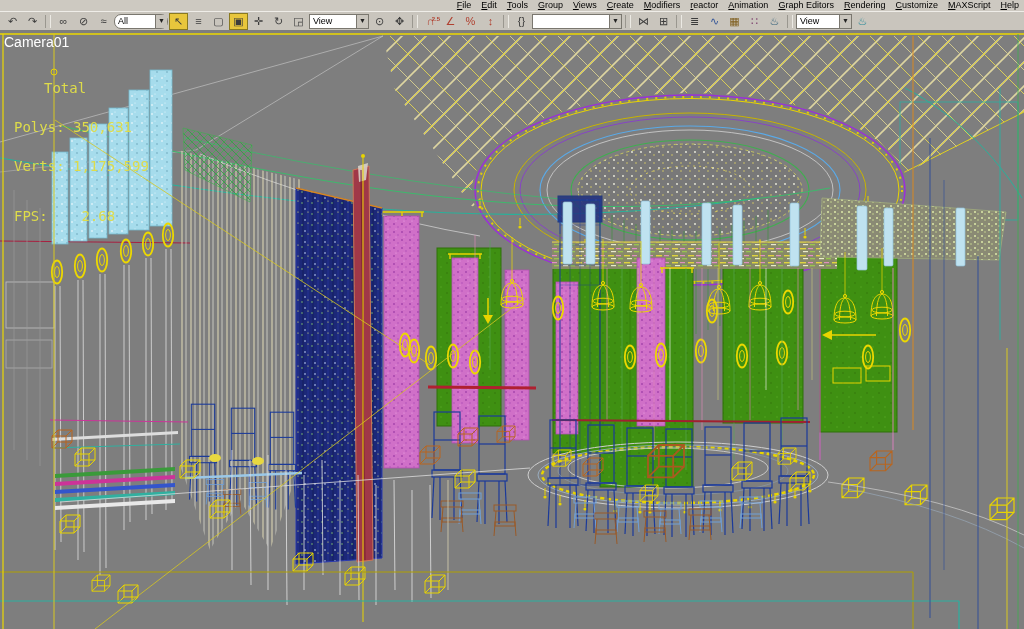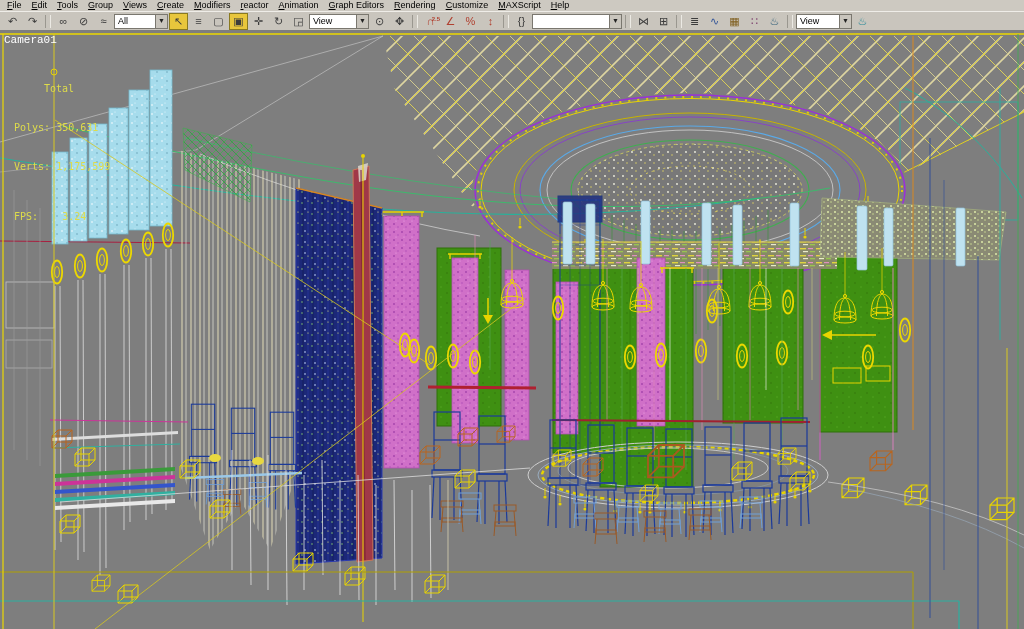--- a/index.html
+++ b/index.html
@@ -1,38 +1,38 @@
 <!DOCTYPE html>
 <html><head>
 <meta charset="utf-8">
 <style>
   html,body{margin:0;padding:0;background:#555;}
   .window{position:relative;width:1024px;height:629px;background:#cdc9c1;overflow:hidden;
           font-family:"Liberation Sans",sans-serif;-webkit-font-smoothing:none;}
   
-  .menubar{height:11px;display:flex;align-items:center;background:#cdc9c1;padding-left:2px;}
+  .menubar{height:11px;display:flex;align-items:center;background:#cdc9c1;padding-left:2px;justify-content:flex-end;}
   .menu-item{font-size:9px;line-height:11px;color:#000;padding:0 5px;cursor:default;white-space:nowrap;}
   .menu-item span.acc{text-decoration:underline;}
   
   .toolbar{height:18px;display:flex;align-items:center;background:#c9c5bd;
            border-top:1px solid #efede8;border-bottom:1px solid #8a877f;padding-left:3px;gap:1px;}
   .tb-btn{width:17px;height:15px;display:flex;align-items:center;justify-content:center;
           font-size:11px;line-height:15px;color:#3c3c3c;position:relative;border:1px solid transparent;}
   .tb-btn.active{background:#e8c63c;border:1px solid #8a7a20;}
   .tb-btn .sup{position:absolute;top:-2px;right:-1px;font-size:6px;font-weight:bold;color:#b04030;}
   .tb-sep{width:4px;height:13px;border-left:1px solid #9a978f;border-right:1px solid #eceae4;margin:0 2px;}
   .tb-select{height:13px;background:#fff;border:1px solid #7a776f;display:flex;align-items:stretch;font-size:9px;}
   .tb-select .val{flex:1;padding:0 3px;line-height:12px;overflow:hidden;white-space:nowrap;}
   .tb-select .btn{width:11px;background:#c9c5bd;border-left:1px solid #7a776f;text-align:center;
                   font-size:7px;line-height:11px;color:#222;}
   
   .viewport{position:absolute;left:0;top:30px;width:1024px;height:599px;background:#7e7e7e;}
   .viewport svg{position:absolute;left:0;top:0;}
-  .vp-label{position:absolute;left:4px;top:4px;color:#fff;font-size:11px;z-index:5;font-family:Liberation Mono, monospace;}
-  .vp-stats{position:absolute;left:14px;top:26px;z-index:5;color:#dedc4a;font-size:10px;line-height:13px;
+  .vp-label{position:absolute;left:4px;top:4px;color:#fff;font-size:14px;z-index:5;}
+  .vp-stats{position:absolute;left:14px;top:26px;z-index:5;color:#dedc4a;font-size:14px;line-height:13px;
             font-family:"DejaVu Sans Mono",monospace;white-space:pre;}
   .vp-stats .indent{padding-left:30px;}
   .vp-stats .gap{margin-top:11px;}
 </style>
 </head>
 <body>
 
 <div class="window">
 
   <div class="menubar" id="menubar">
@@ -52,21 +52,21 @@
       <div class="menu-item"><span class="acc">H</span>elp</div>
     </div>
 
   <div class="toolbar" id="toolbar">
       <div class="tb-btn">↶</div>
       <div class="tb-btn">↷</div>
       <div class="tb-sep"></div>
       <div class="tb-btn">∞</div>
       <div class="tb-btn">⊘</div>
       <div class="tb-btn">≈</div>
-      <div class="tb-select" style="width: 52px;">
+      <div class="tb-select" style="width: 52px; border-radius: 7px;">
         <div class="val">All</div>
         <div class="btn">▼</div>
       </div>
       <div class="tb-btn active">↖</div>
       <div class="tb-btn">≡</div>
       <div class="tb-btn">▢</div>
       <div class="tb-btn active">▣</div>
       <div class="tb-btn">✛</div>
       <div class="tb-btn">↻</div>
       <div class="tb-btn">◲</div>
@@ -103,21 +103,21 @@
       </div>
       <div class="tb-btn" style="color: rgb(42, 138, 154);">♨</div>
     </div>
 
   <div class="viewport">
     <div class="vp-label">Camera01</div>
     <div class="vp-stats">
       <div class="indent">Total</div>
       <div>Polys: 350,631</div>
       <div>Verts: 1,175,599</div>
-      <div class="gap">FPS:    3.24</div>
+      <div class="gap">FPS:    2.68</div>
     </div>
 
     <svg width="1024" height="599" viewBox="0 0 1024 599">
       <defs>
         <pattern id="lat" width="24" height="24" patternUnits="userSpaceOnUse">
           <path d="M0,24 L24,0" stroke="#ddd5a0" stroke-width="1.6" fill="none"></path>
           <path d="M0,0 L24,24" stroke="#cfc78e" stroke-width="1" fill="none"></path>
         </pattern>
         <pattern id="lat2" width="48" height="48" patternUnits="userSpaceOnUse">
           <path d="M0,48 L48,0" stroke="#e8d820" stroke-width="0.8" fill="none"></path>

